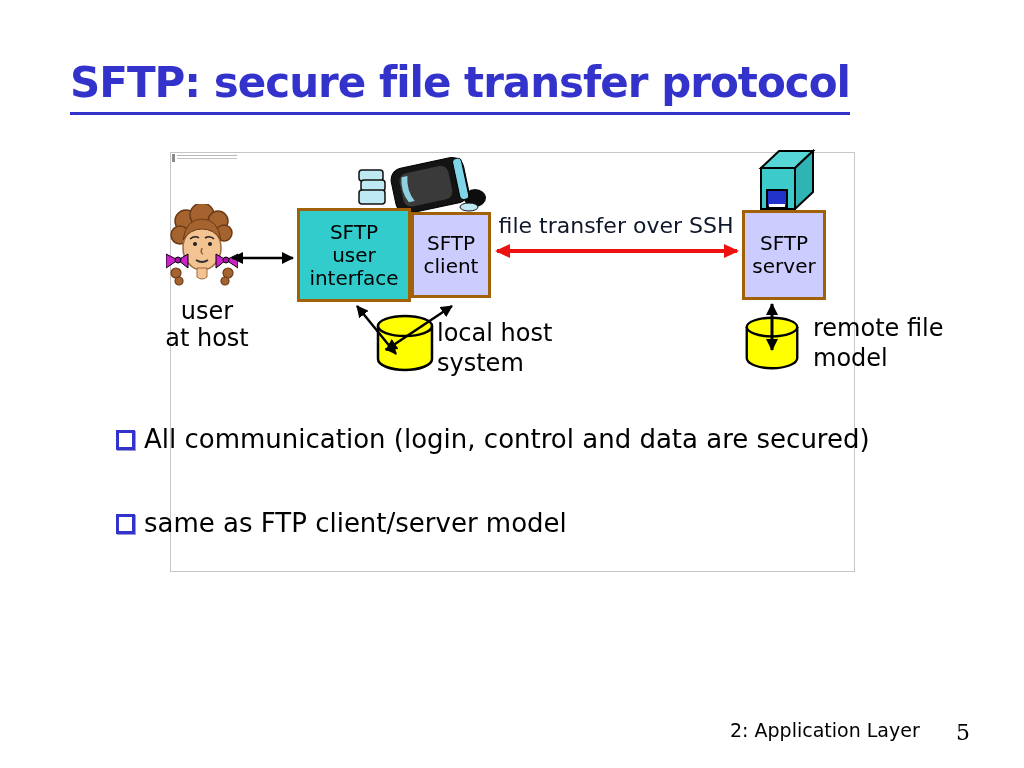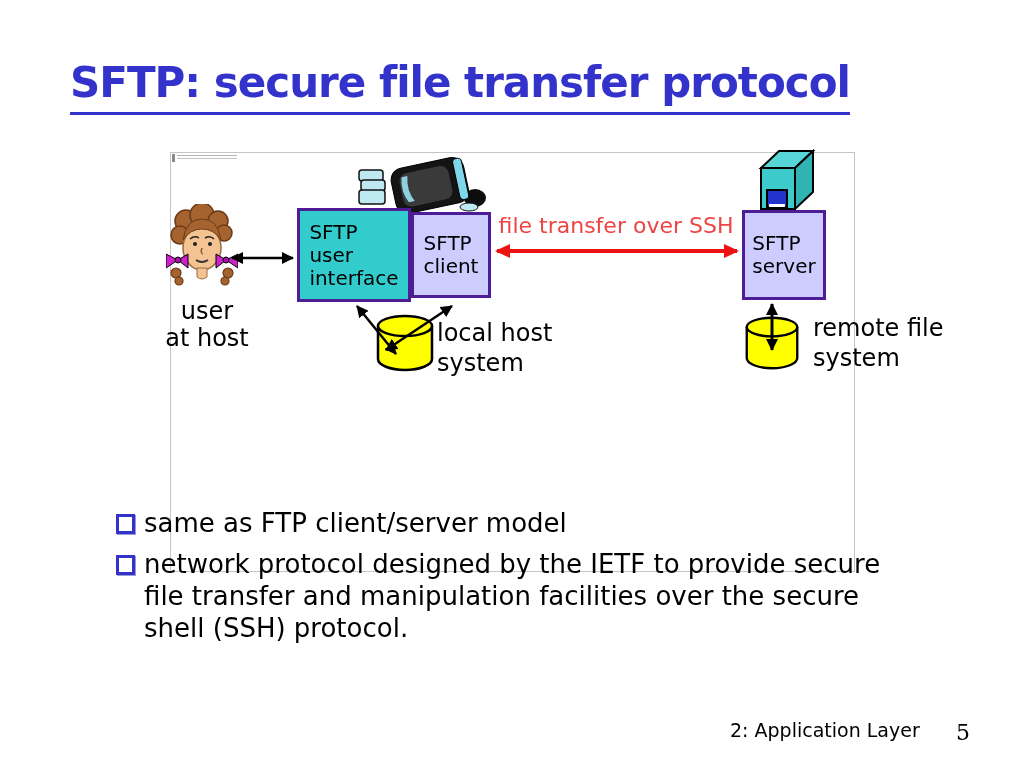--- a/index.html
+++ b/index.html
@@ -12,43 +12,43 @@
          letter-spacing:-1px;display:inline-block;border-bottom:3px solid #3333cc;padding-bottom:5px;}
 
   
   .canvas{position:absolute;left:170px;top:152px;width:683px;height:418px;background:#fff;
           border:1px solid #c6c6c6;z-index:1;}
   .artifact-tick{position:absolute;left:172px;top:154px;width:3px;height:8px;background:#8a8a8a;z-index:2;}
   .artifact-lines{position:absolute;left:177px;top:155px;width:60px;height:5px;z-index:2;
           background:linear-gradient(to bottom,#b7b7b7 0 1px,transparent 1px 3px,#c4c4c4 3px 4px,transparent 4px);}
 
   
-  .pbox{position:absolute;box-sizing:border-box;border:3px solid #4c1d95;display:flex;align-items:center;
-        justify-content:center;text-align:left;font-size:20px;line-height:23px;z-index:3;}
+  .pbox{position:absolute;box-sizing:border-box;border:3px solid #a16207;display:flex;align-items:center;
+        justify-content:center;text-align:center;font-size:20px;line-height:23px;z-index:3;}
   .box-ui{left:297px;top:208px;width:114px;height:94px;background:#33cccc;}
   .box-client{left:411px;top:212px;width:80px;height:86px;background:#ccccff;}
   .box-server{left:742px;top:210px;width:84px;height:90px;background:#ccccff;}
 
   
   .icon{position:absolute;z-index:2;}
   .icon-computer{left:357px;top:156px;}
   .icon-server{left:751px;top:148px;}
   .icon-user{left:166px;top:204px;}
   .icon-cyl-local{left:375px;top:312px;}
   .icon-cyl-remote{left:743px;top:314px;}
 
   
   .overlay{position:absolute;left:0;top:0;z-index:4;pointer-events:none;}
 
   
   .dlabel{position:absolute;z-index:5;font-size:24px;line-height:27px;}
   .lbl-user{left:164px;top:298px;width:86px;text-align:center;}
   .lbl-local{left:437px;top:318px;line-height:30px;}
   .lbl-remote{left:813px;top:313px;line-height:30px;}
-  .lbl-ssh{left:488px;top:212px;width:256px;text-align:center;color:#ef4444;font-size:22px;z-index:5;}
+  .lbl-ssh{left:488px;top:212px;width:256px;text-align:center;color:#0f172a;font-size:22px;z-index:5;}
 
   
   .bullet-row{position:absolute;left:116px;display:flex;align-items:flex-start;z-index:5;}
   .bullet-sq{flex:0 0 auto;width:13px;height:14px;border:3px solid #3333cc;background:#fff;
              margin:7px 9px 0 0;box-shadow:1px 1px 0 #9a9ad6;}
   .bullet-text{font-size:26px;line-height:32px;max-width:830px;}
   .b1{top:423px;} .b2{top:465px;} .b3{top:507px;justify-content:center;} .b4{top:548px;}
 
   
   .footer-section{position:absolute;left:730px;top:719px;font-size:19px;z-index:5;}
@@ -154,29 +154,27 @@
     <line x1="452" y1="306" x2="386" y2="350" stroke="#000" stroke-width="2.5" marker-start="url(#mb)" marker-end="url(#mb)"></line>
     <line x1="772" y1="304" x2="772" y2="350" stroke="#000" stroke-width="3" marker-start="url(#mb)" marker-end="url(#mb)"></line>
   </svg>
 
   <div class="dlabel lbl-ssh">file transfer over SSH</div>
   <div class="dlabel lbl-user preline">user
 at host</div>
   <div class="dlabel lbl-local preline">local host
 system</div>
   <div class="dlabel lbl-remote preline">remote file
-system</div>
+model</div>
 
+  <div class="bullet-row b1">
+    <span class="bullet-sq"></span>
+    <span class="bullet-text preline">All communication (login, control and data are secured)</span>
+  </div>
   <div class="bullet-row b3">
     <span class="bullet-sq"></span>
     <span class="bullet-text preline">same as FTP client/server model</span>
-  </div>
-  <div class="bullet-row b4">
-    <span class="bullet-sq"></span>
-    <span class="bullet-text preline">network protocol designed by the IETF to provide secure
-file transfer and manipulation facilities over the secure
-shell (SSH) protocol.</span>
   </div>
 
   <div class="footer-section">2: Application Layer</div>
   <div class="footer-page">5</div>
 
 </div>
 
 </body></html>

